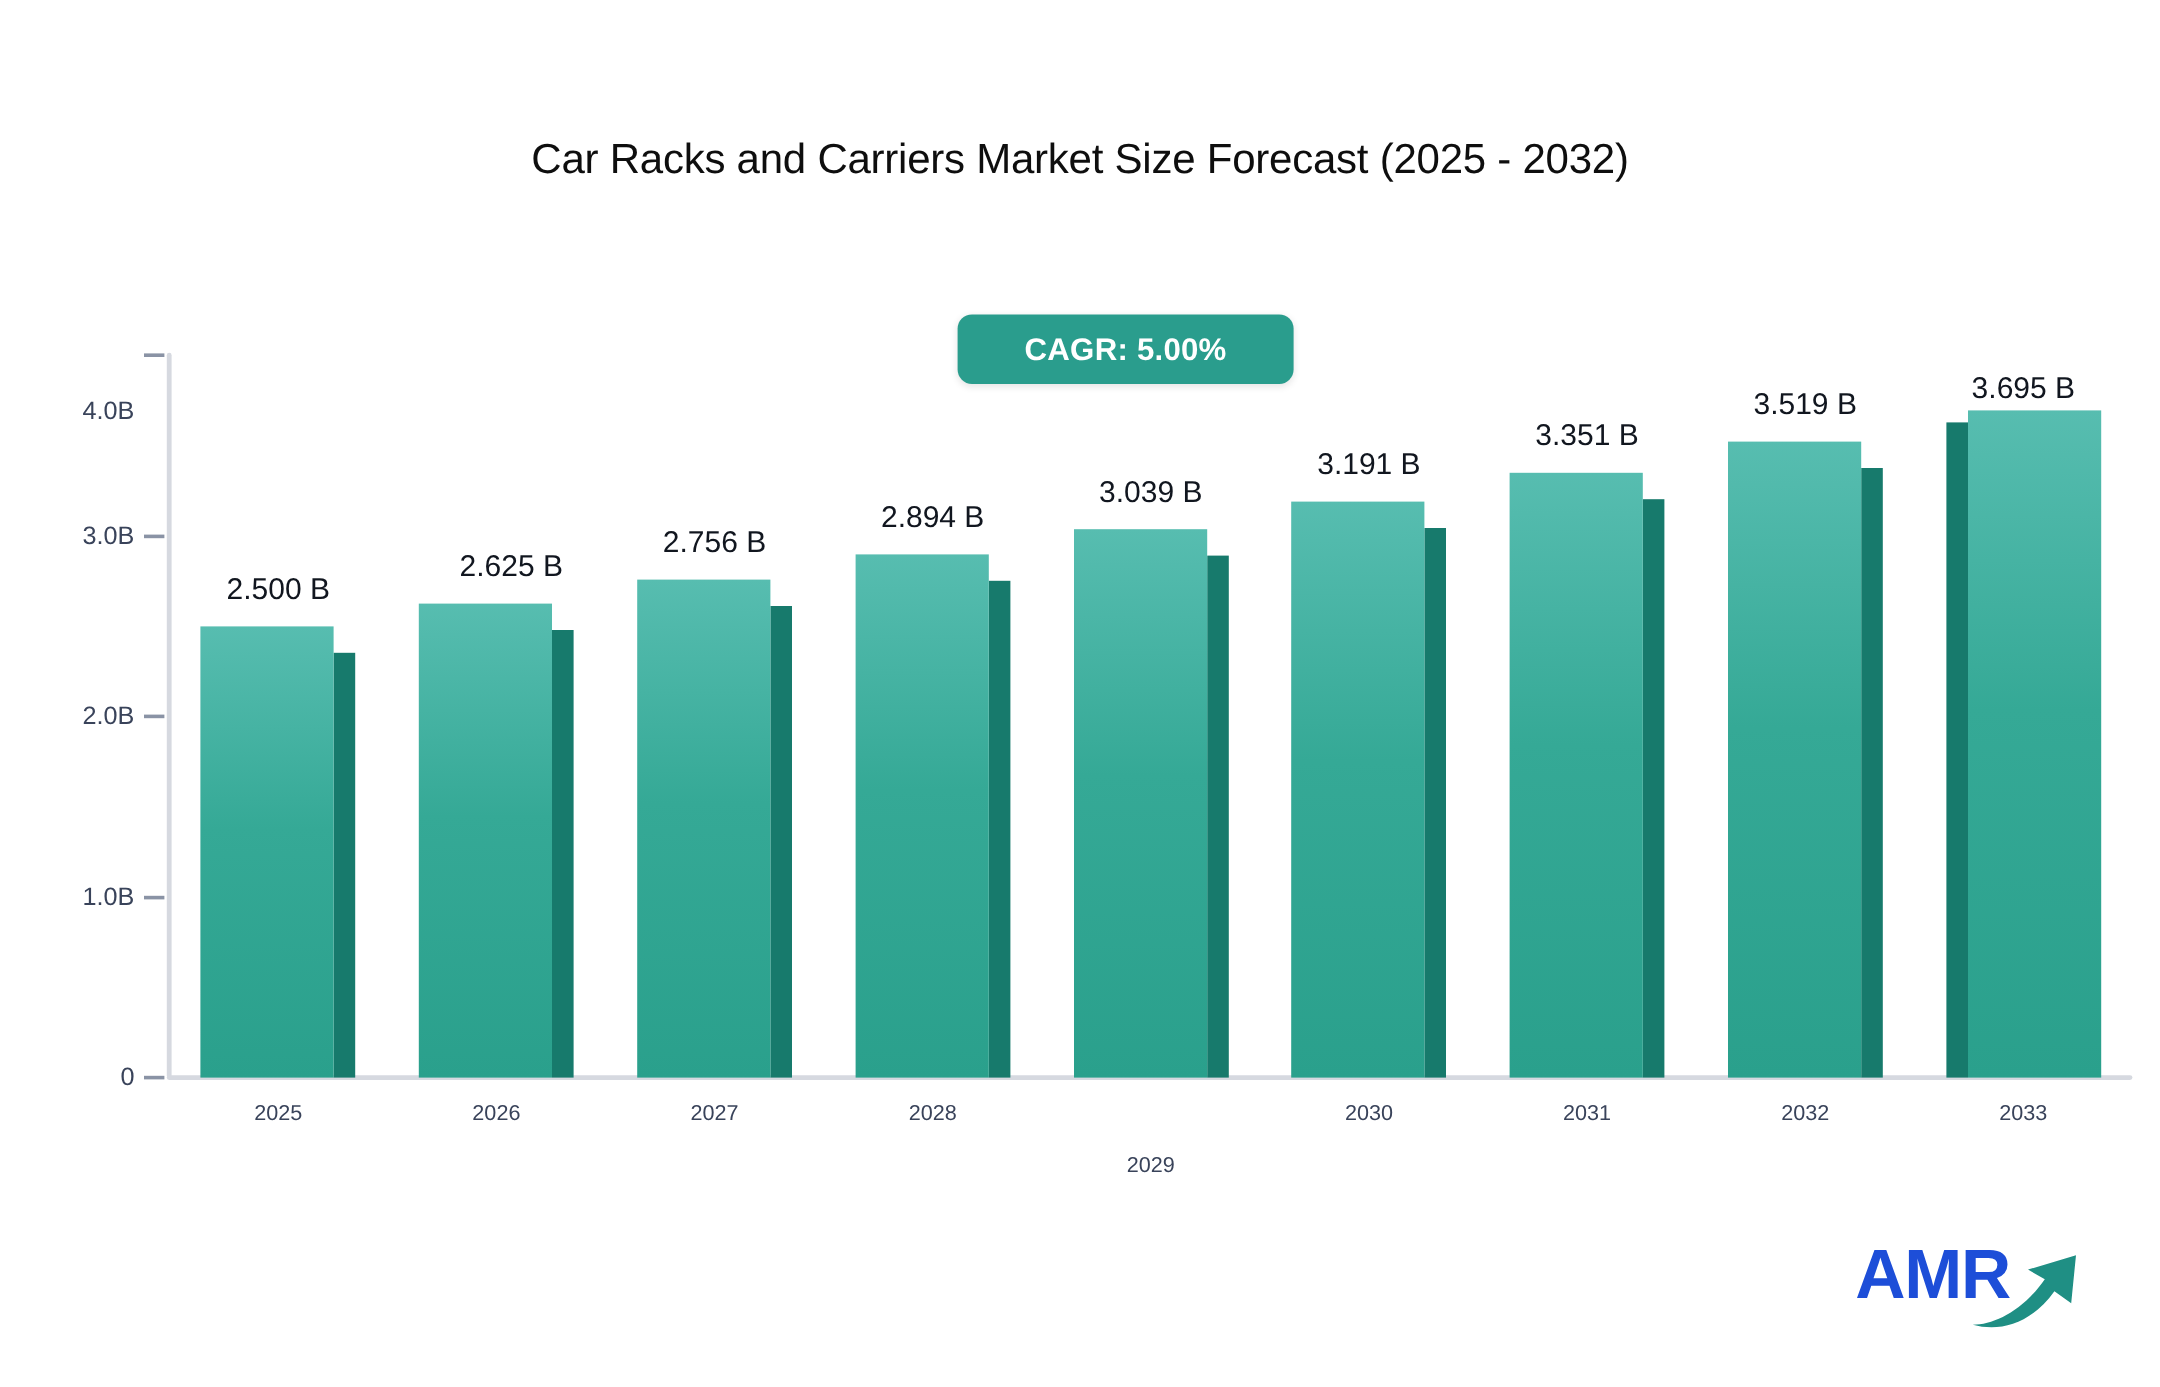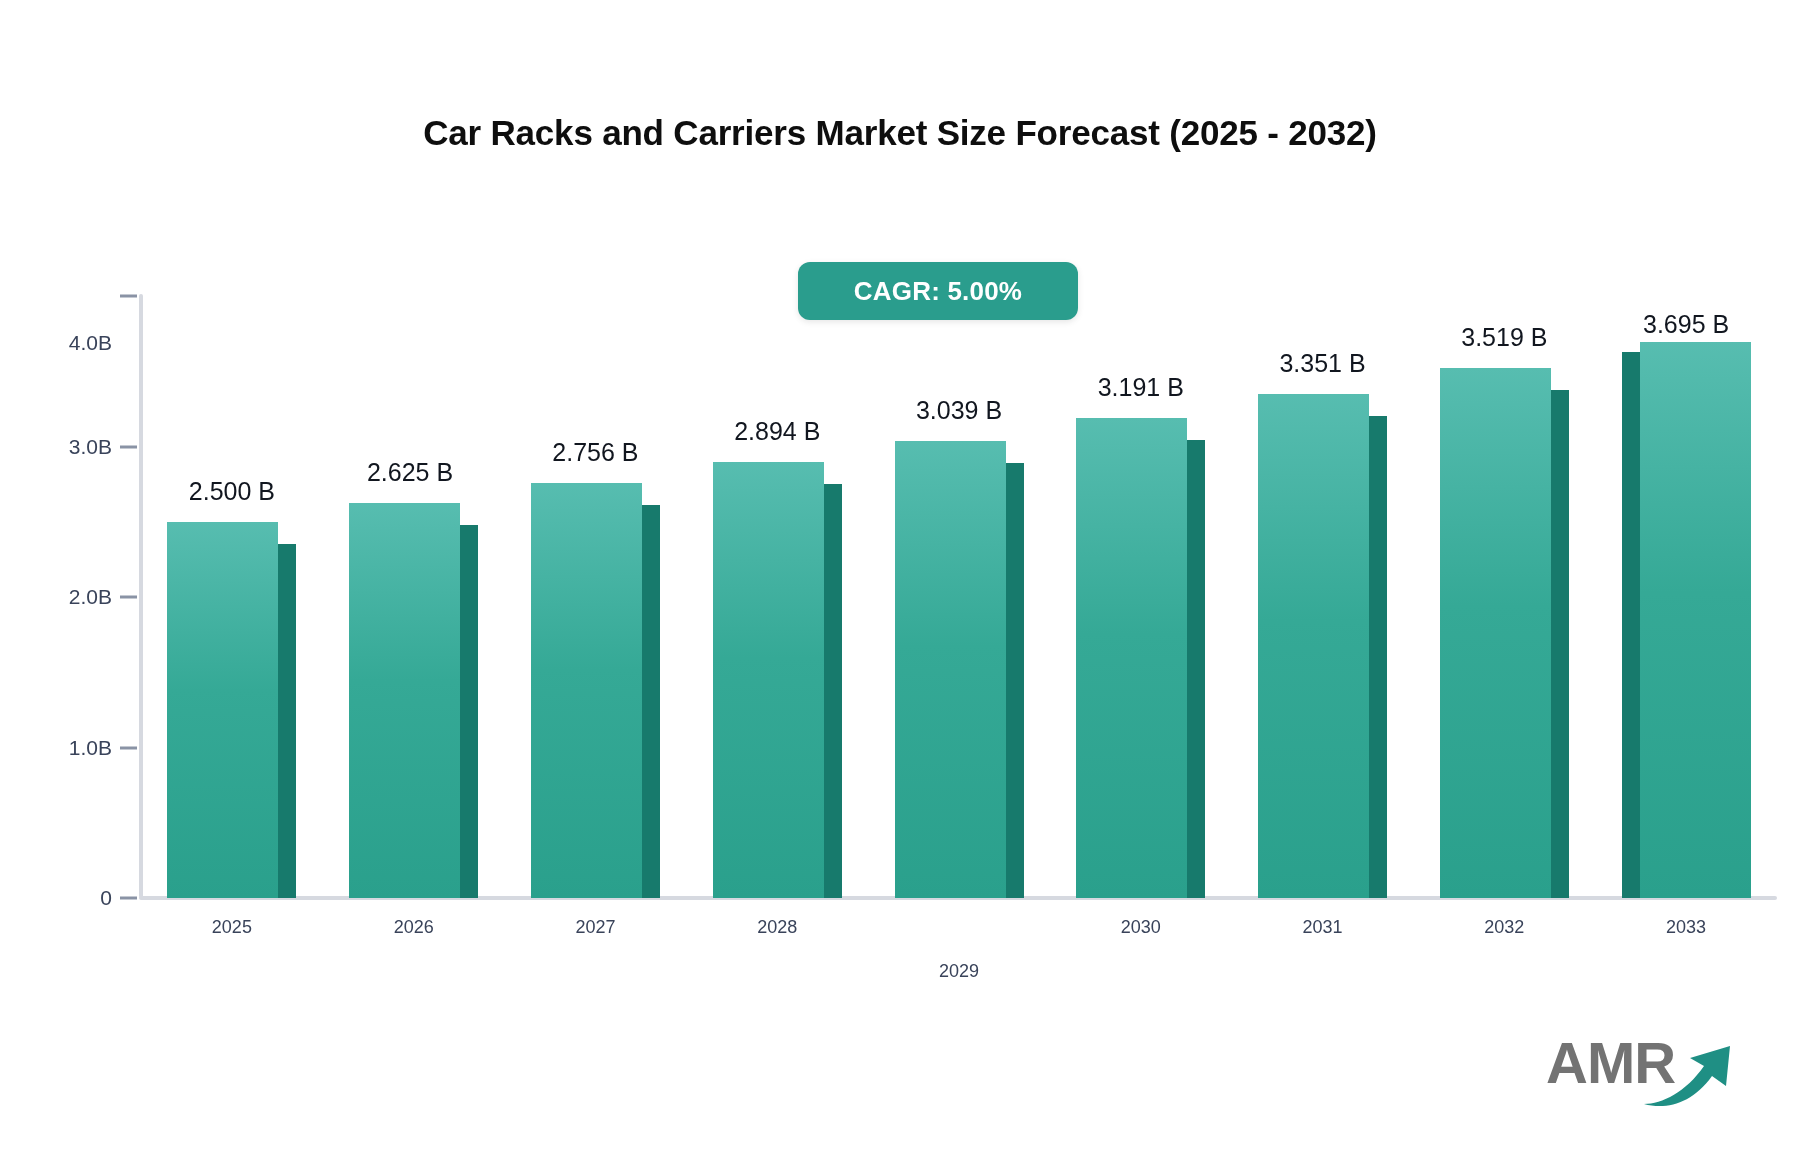--- a/index.html
+++ b/index.html
@@ -24,21 +24,21 @@
   }
 
   
   #chart-title {
     position: absolute;
     left: 0;
     top: 113px;
     width: 1800px;
     text-align: center;
     font-size: 35px;
-    font-weight: bold;
+    font-weight: normal;
     color: #0e0e0e;
     letter-spacing: -0.2px;
     white-space: nowrap;
   }
   #chart-subtitle {
     position: absolute;
     left: 0;
     top: 172px;
     width: 1800px;
     text-align: center;
@@ -159,21 +159,21 @@
     top: 1028px;
     width: 190px;
     height: 84px;
   }
   #amr-logo-text {
     position: absolute;
     left: 0;
     top: 6px;
     font-size: 58px;
     font-weight: bold;
-    color: #737373;
+    color: #1d4ed8;
     letter-spacing: -1px;
     line-height: 1;
   }
   #amr-logo-arrow {
     position: absolute;
     left: 96px;
     top: 14px;
     width: 92px;
     height: 66px;
   }
@@ -207,21 +207,21 @@
     <div id="bars">
         <div class="bar-wrap" style="left: 167px; width: 129px; height: 376px;">
           <div class="bar-side right" style="width: 18px; height: 354px;"></div>
           <div class="bar-face" style="width: 111px; height: 376px; left: 0px;"></div>
         </div>
         <div class="bar-value" style="left: 141.889px; width: 180px; top: 477px;">2.500 B</div>
         <div class="bar-wrap" style="left: 349px; width: 129px; height: 395px;">
           <div class="bar-side right" style="width: 18px; height: 373px;"></div>
           <div class="bar-face" style="width: 111px; height: 395px; left: 0px;"></div>
         </div>
-        <div class="bar-value" style="left: 320px; width: 180px; top: 458px;">2.625 B</div>
+        <div class="bar-value" style="left: 336px; width: 180px; top: 458px;">2.625 B</div>
         <div class="bar-wrap" style="left: 531px; width: 129px; height: 415px;">
           <div class="bar-side right" style="width: 18px; height: 393px;"></div>
           <div class="bar-face" style="width: 111px; height: 415px; left: 0px;"></div>
         </div>
         <div class="bar-value" style="left: 505.444px; width: 180px; top: 438px;">2.756 B</div>
         <div class="bar-wrap" style="left: 713px; width: 129px; height: 436px;">
           <div class="bar-side right" style="width: 18px; height: 414px;"></div>
           <div class="bar-face" style="width: 111px; height: 436px; left: 0px;"></div>
         </div>
         <div class="bar-value" style="left: 687.222px; width: 180px; top: 417px;">2.894 B</div>

